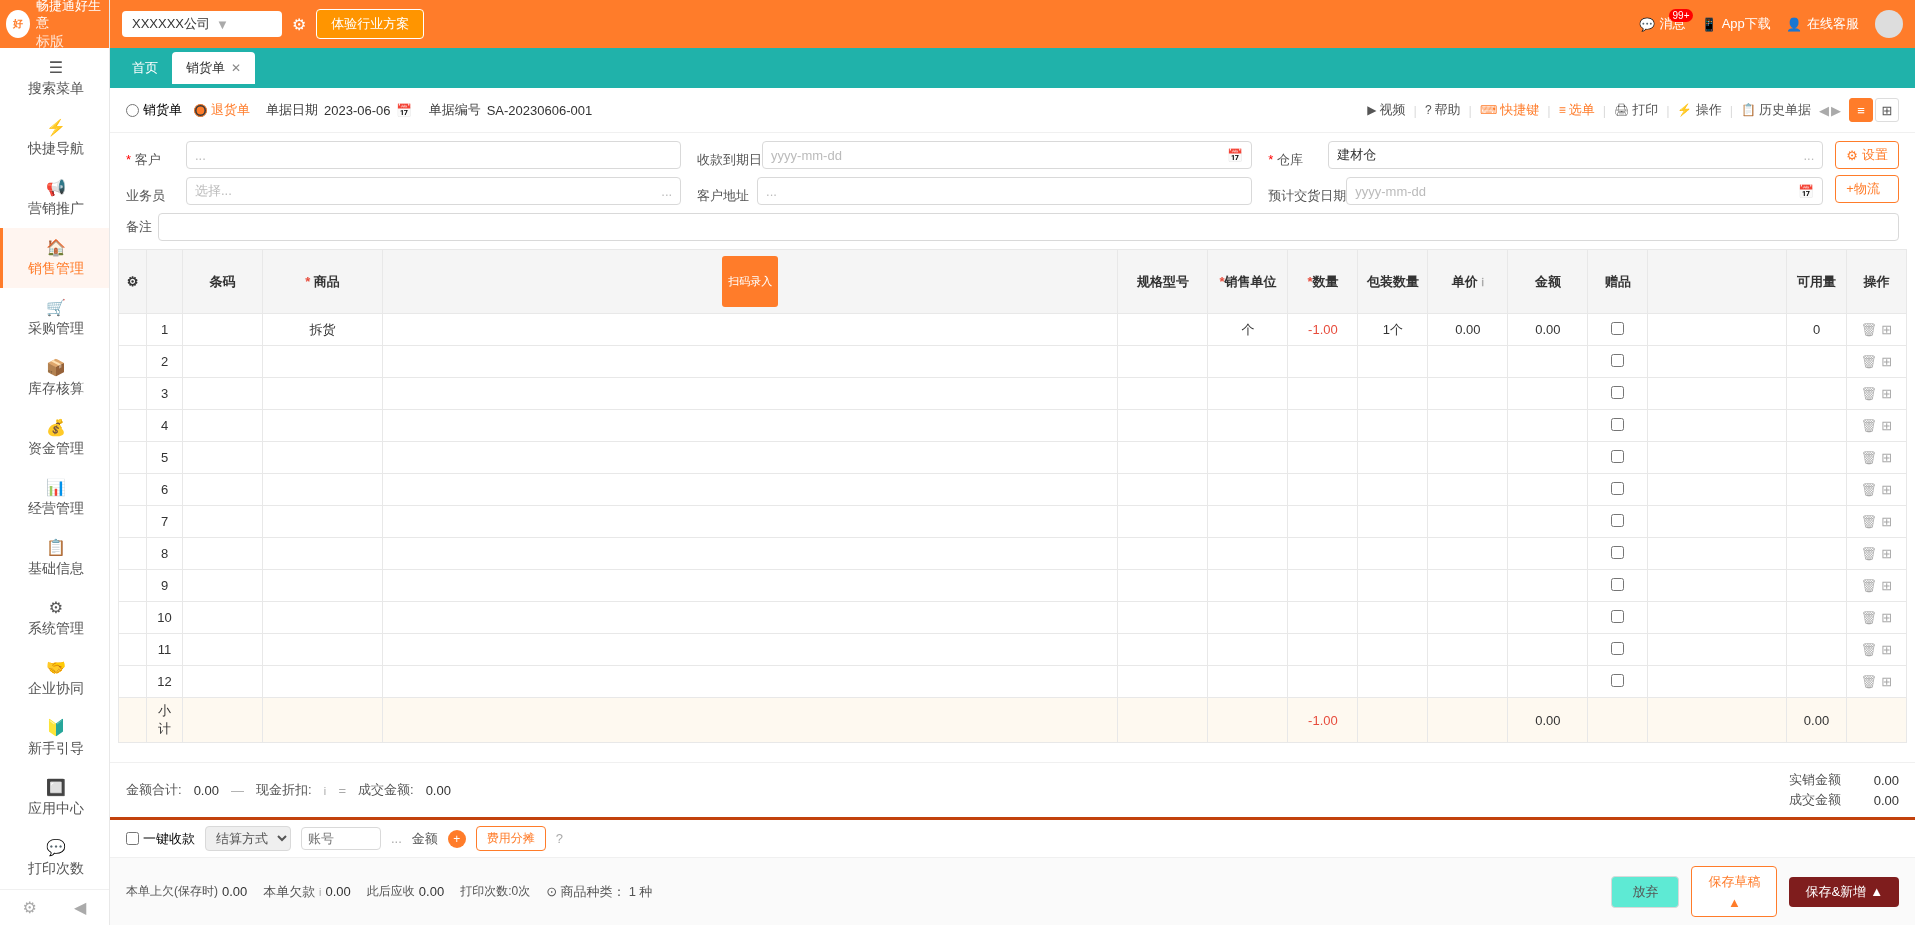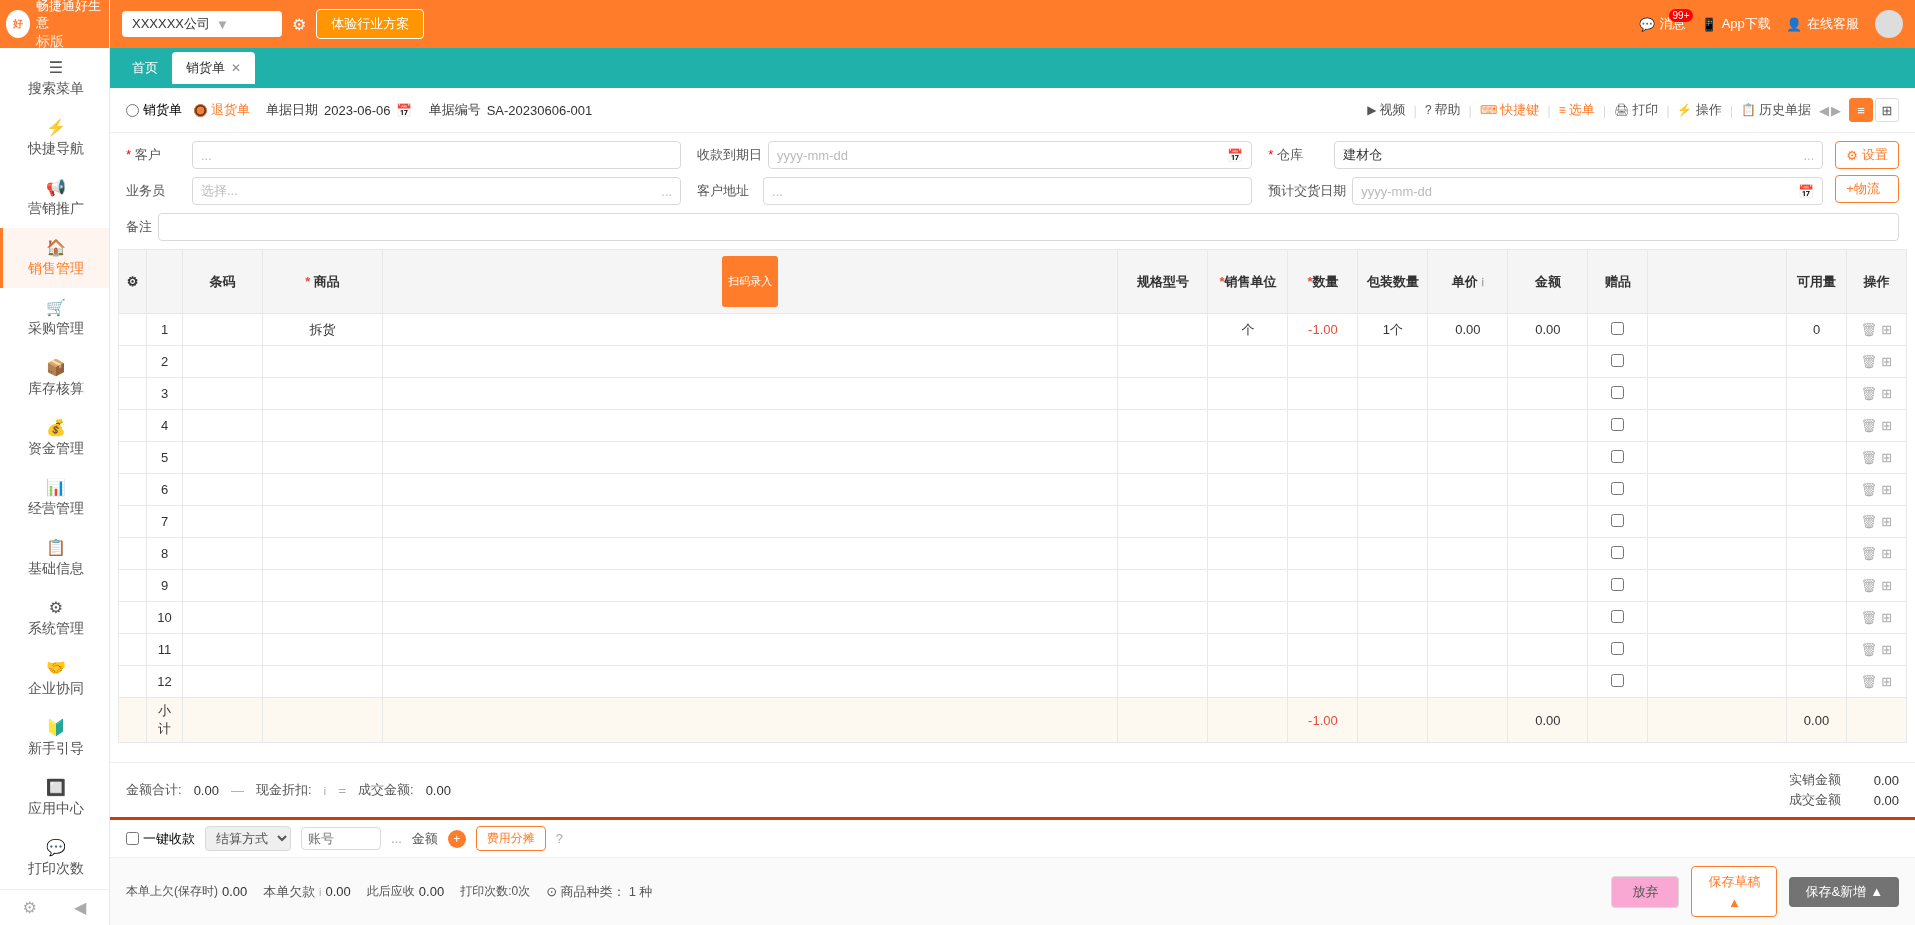--- a/index.html
+++ b/index.html
@@ -55,21 +55,21 @@
     .field-value { color: #333; }
     .cal-icon { color: #aaa; cursor: pointer; }
     .form-header-right { margin-left: auto; display: flex; align-items: center; gap: 8px; }
     .header-action-btn { color: #555; display: flex; align-items: center; gap: 3px; cursor: pointer; font-size: 12px; }
     .header-action-btn.orange { color: #ff7c2a; }
     .header-divider { color: #ddd; }
     .nav-arrows { display: flex; gap: 2px; }
     .view-icons { display: flex; gap: 2px; }
     .view-icon-btn { width: 24px; height: 24px; display: flex; align-items: center; justify-content: center; border: 1px solid #ddd; border-radius: 3px; cursor: pointer; color: #555; }
     .view-icon-btn.active { background: #ff7c2a; color: #fff; border-color: #ff7c2a; }
-    .form-row { display: flex; align-items: center; gap: 6px; }
+    .form-row { display: flex; align-items: flex-end; }
     .form-row-label { color: #555; min-width: 60px; }
     .required-star { color: red; }
     .form-input { border: 1px solid #d9d9d9; border-radius: 4px; padding: 4px 8px; flex: 1; color: #333; background: #fff; cursor: pointer; display: flex; align-items: center; justify-content: space-between; min-height: 28px; }
     .form-input-placeholder { color: #bbb; }
     .dots-btn { color: #bbb; cursor: pointer; }
     .action-btn-orange { background: #fff; border: 1px solid #ff7c2a; color: #ff7c2a; border-radius: 4px; padding: 4px 10px; cursor: pointer; font-size: 12px; display: flex; align-items: center; gap: 4px; }
     .remarks-row { padding: 0 16px 8px; display: flex; align-items: center; gap: 6px; }
     .remarks-label { color: #555; }
 
     
@@ -111,23 +111,23 @@
     .add-btn { background: #ff7c2a; color: #fff; border: none; border-radius: 50%; width: 18px; height: 18px; cursor: pointer; font-size: 12px; display: flex; align-items: center; justify-content: center; }
     .expense-btn { border: 1px solid #ff7c2a; color: #ff7c2a; background: #fff; border-radius: 4px; padding: 3px 10px; cursor: pointer; font-size: 12px; }
     .help-icon { color: #aaa; cursor: pointer; }
 
     .bottom-bar { border-top: 1px solid #f0f0f0; padding: 8px 16px; display: flex; align-items: center; background: #fafafa; flex-shrink: 0; }
     .bottom-stats { display: flex; align-items: center; gap: 16px; flex: 1; }
     .stat-item { display: flex; align-items: center; gap: 4px; color: #555; }
     .stat-label { font-size: 12px; }
     .stat-value { font-weight: 500; color: #333; }
     .bottom-right { display: flex; align-items: center; gap: 12px; }
-    .discard-btn { border: 1px solid #d9d9d9; background: #f9a8d4; color: #555; border-radius: 4px; padding: 6px 20px; cursor: pointer; }
+    .discard-btn { border: 1px solid #d9d9d9; background: #5eead4; color: #555; border-radius: 4px; padding: 6px 20px; cursor: pointer; }
     .save-draft-btn { border: 1px solid #ff7c2a; background: #fff; color: #ff7c2a; border-radius: 4px; padding: 6px 16px; cursor: pointer; display: flex; align-items: center; gap: 4px; flex-direction: column; }
-    .save-new-btn { background: #737373; color: #fff; border: none; border-radius: 4px; padding: 6px 16px; cursor: pointer; display: flex; align-items: center; gap: 4px; }
+    .save-new-btn { background: #7f1d1d; color: #fff; border: none; border-radius: 4px; padding: 6px 16px; cursor: pointer; display: flex; align-items: center; gap: 4px; }
 
     
     .bottom-summary { display: flex; flex-direction: column; align-items: flex-end; margin-left: auto; gap: 2px; }
     .bs-item { display: flex; align-items: center; gap: 8px; font-size: 12px; margin-left: 12px; }
     .bs-label { color: #555; }
     .bs-value { color: #333; font-weight: 500; min-width: 50px; text-align: right; }
   </style>
 </head>
 <body>
 

